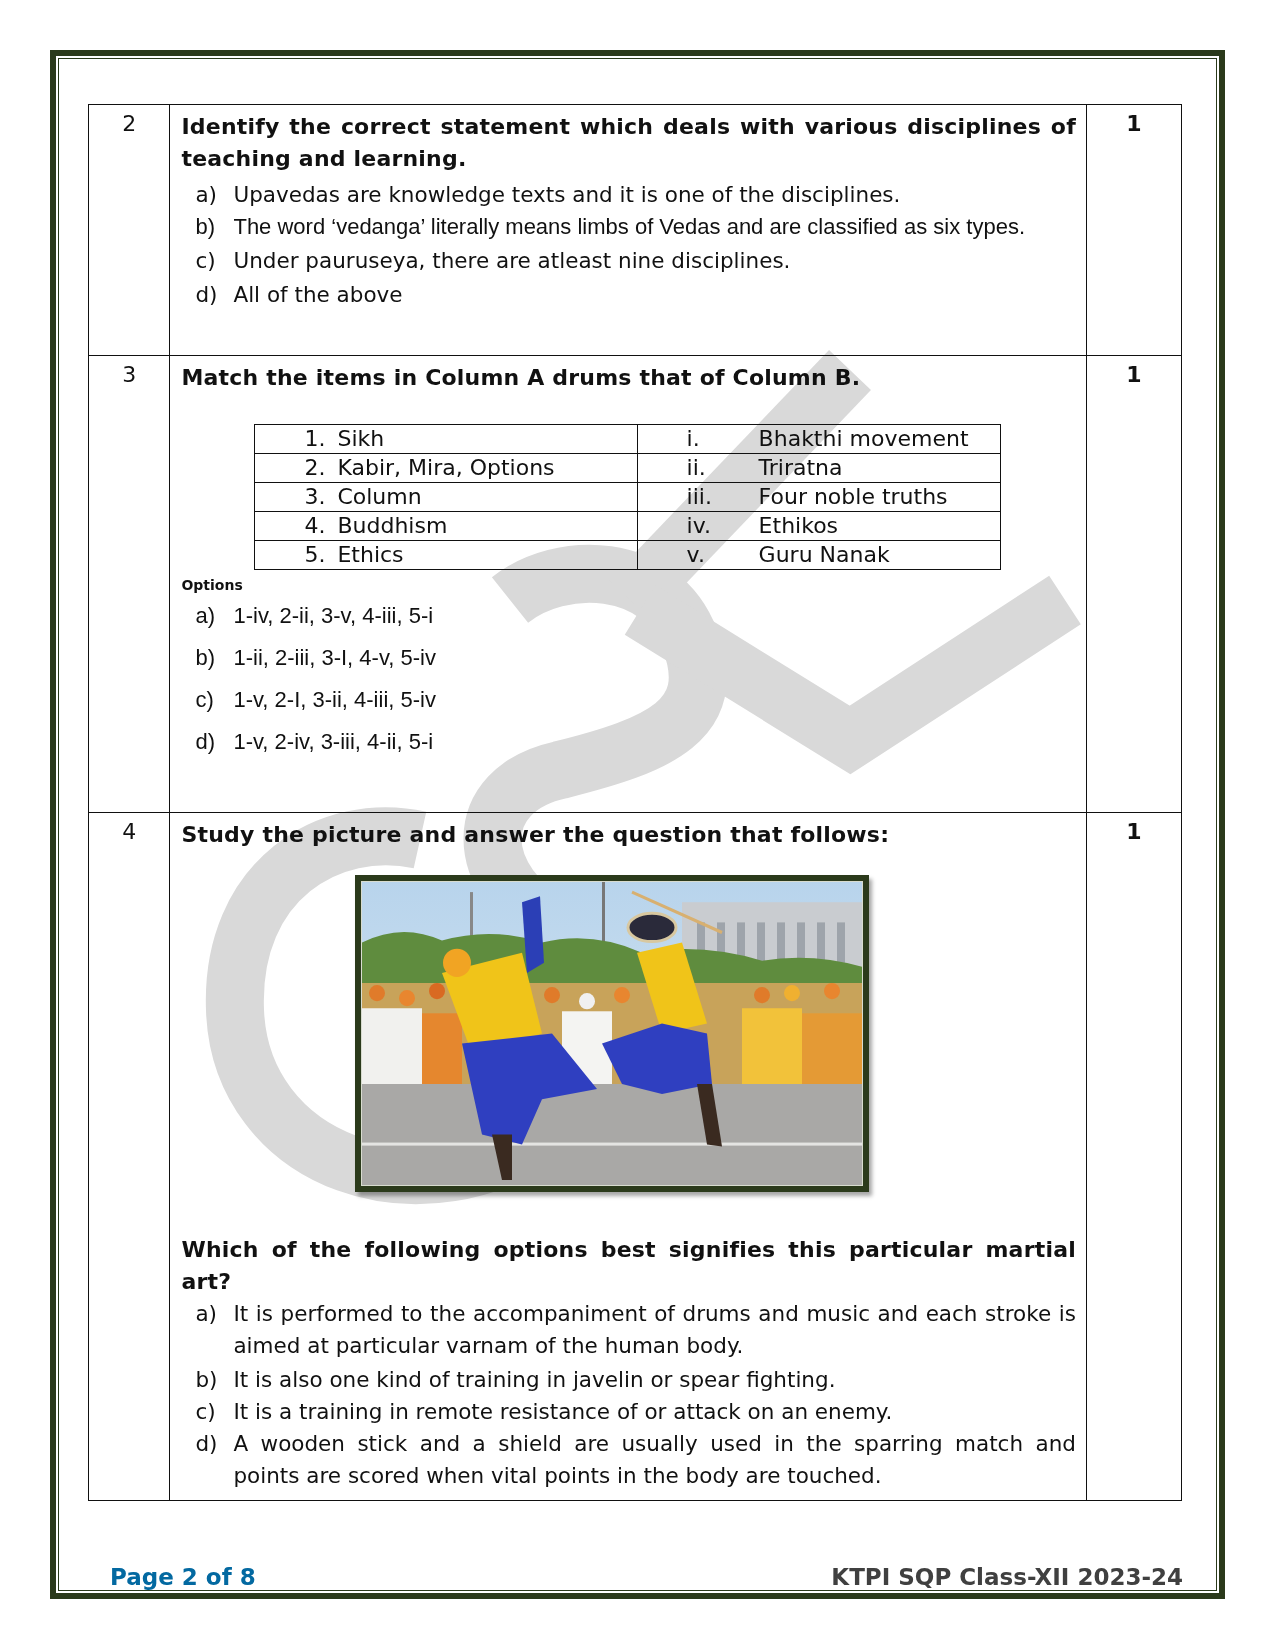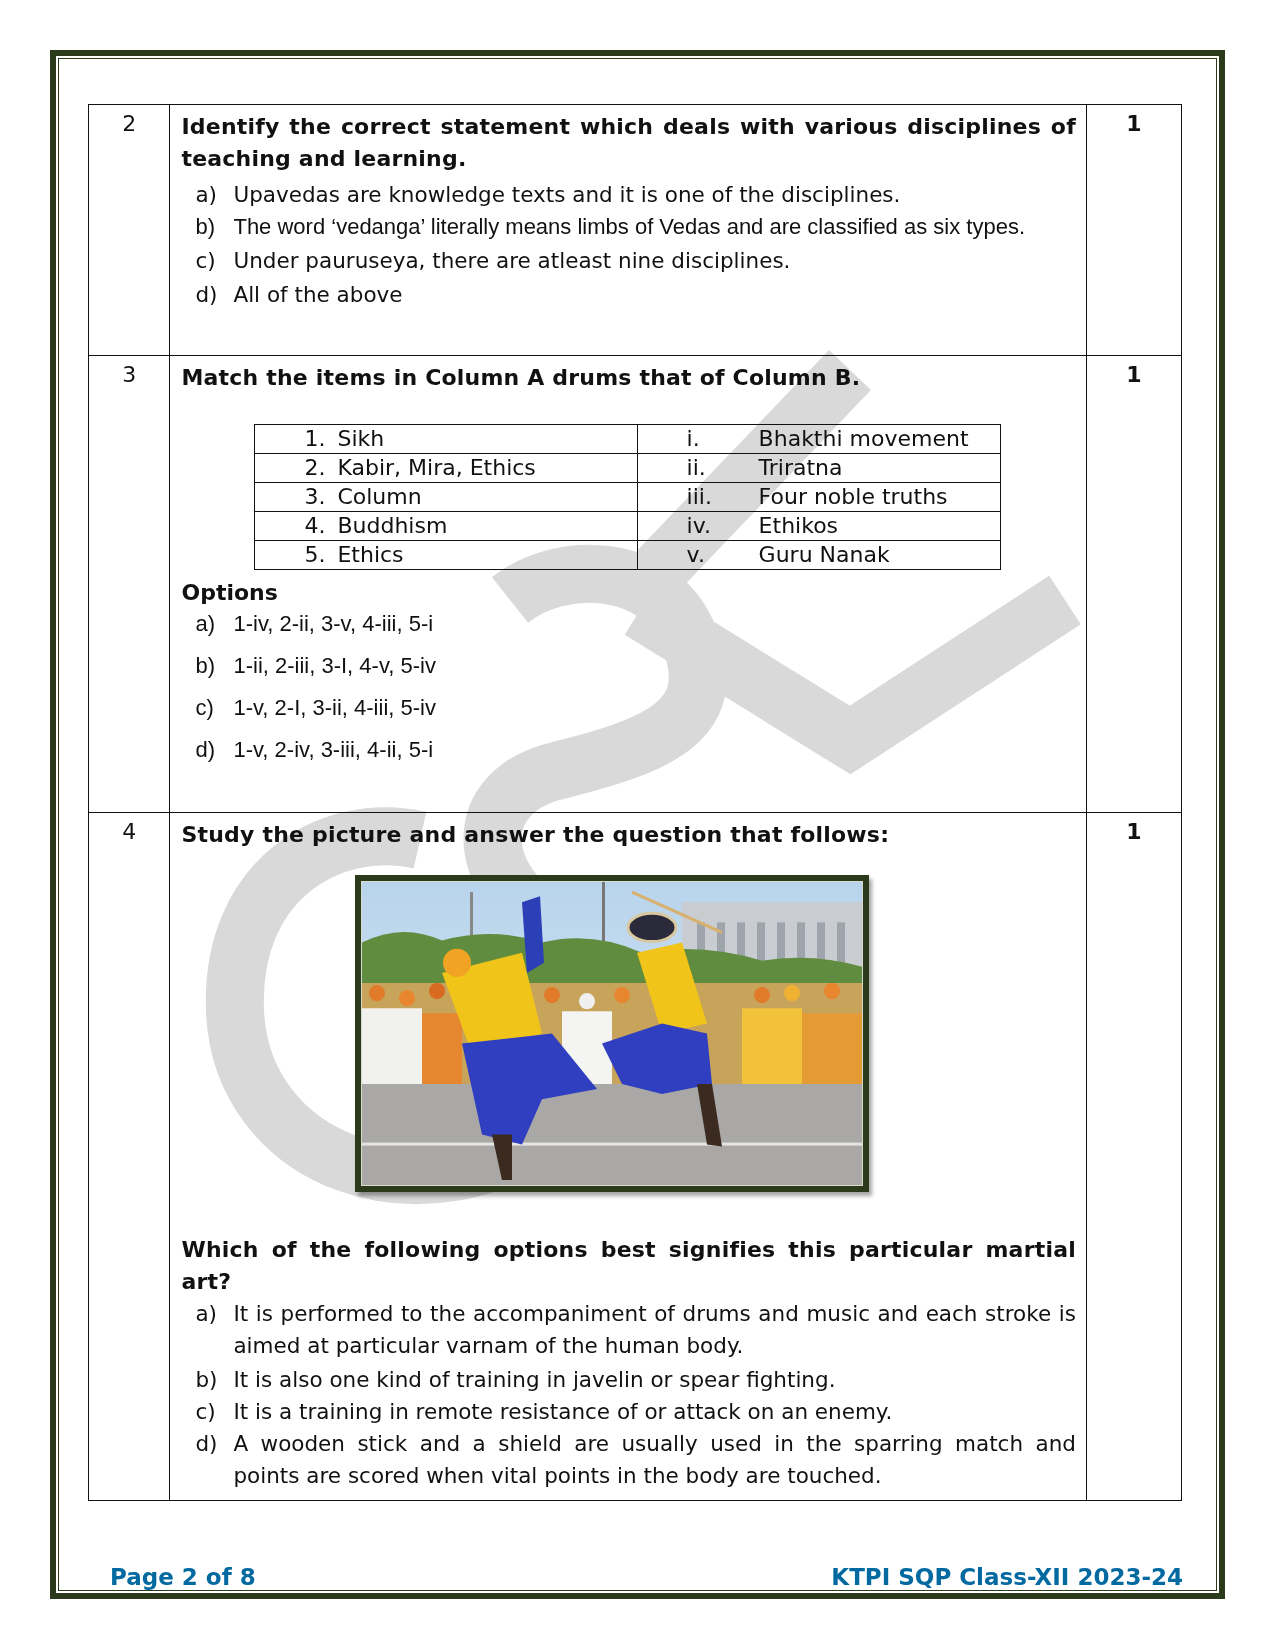--- a/index.html
+++ b/index.html
@@ -28,30 +28,30 @@
   .gap-lg { margin-top: 10px; }
 
   .matchtable { border-collapse: collapse; margin: 30px 0 0 73px; width: 747px; }
   .matchtable th { background: #e2efda; font-weight: bold; font-size: 22px; height: 42px; border: 1.3px solid #111; font-family: "DejaVu Sans", sans-serif; }
   .matchtable td { border: 1.3px solid #111; font-size: 22px; height: 28px; line-height: 28px; padding: 0 !important; vertical-align: middle; }
   .matchtable .cA { width: 383px; }
   .matchtable .cB { width: 364px; }
   .cell-inner { display: flex; }
   .cA .n { width: 82px; text-align: right; padding-right: 12px; box-sizing: border-box; }
   .cB .n { width: 121px; padding-left: 49px; box-sizing: border-box; }
-  .options-heading { font-weight: bold; font-size: 22px; line-height: 30px; margin-top: 8px; }
+  .options-heading { font-weight: bold; font-size: 14px; line-height: 30px; margin-top: 0; }
 
   .photo-frame { margin: 24px 0 0 174px; width: 514px; height: 317px; box-sizing: border-box;
          background: #2b3a1b; padding: 6px; box-shadow: 3px 4px 4px rgba(0,0,0,0.35); }
   .photo { width: 100%; height: 100%; border: 1.5px solid #d8dccf; box-sizing: border-box; display: block; }
 
   .q4-sub { margin-top: 42px; }
 
   .footer-left { position: absolute; left: 110px; top: 1564px; font-weight: bold; font-size: 23px; color: #0369a1; z-index: 2; }
-  .footer-right { position: absolute; right: 92px; top: 1564px; font-weight: bold; font-size: 23px; color: #0369a1; z-index: 2; }
+  .footer-right { position: absolute; right: 92px; top: 1564px; font-weight: bold; font-size: 23px; color: #404040; z-index: 2; }
 </style>
 </head>
 <body>
 
 <div class="page-border-outer"></div>
 <div class="page-border-inner"></div>
 
 <svg class="watermark" viewBox="0 0 1275 1651">
   <g fill="none" stroke="#d9d9d9" stroke-width="58" stroke-linecap="butt">
 
@@ -110,21 +110,21 @@
                   <div class="cell-inner">
                     <span class="n">i.</span>
                     <span>Bhakthi movement</span>
                   </div>
                 </td>
         </tr>
         <tr>
           <td class="cA">
                   <div class="cell-inner">
                     <span class="n">2.</span>
-                    <span>Kabir, Mira, Ethics</span>
+                    <span>Kabir, Mira, Options</span>
                   </div>
                 </td>
           <td class="cB">
                   <div class="cell-inner">
                     <span class="n">ii.</span>
                     <span>Triratna</span>
                   </div>
                 </td>
         </tr>
         <tr>

